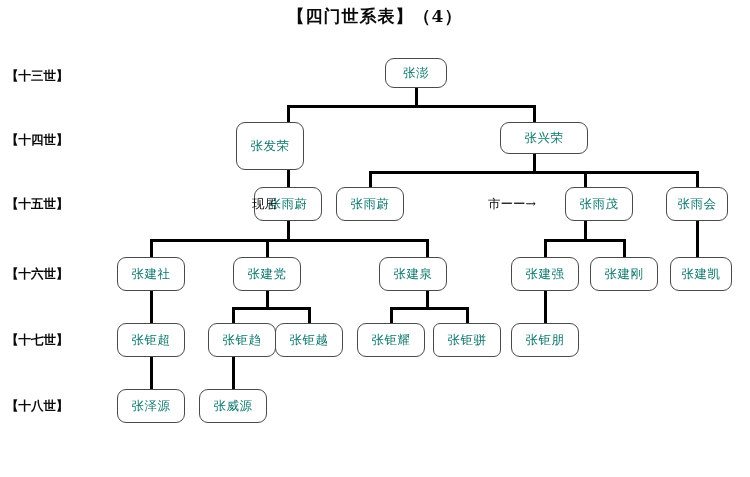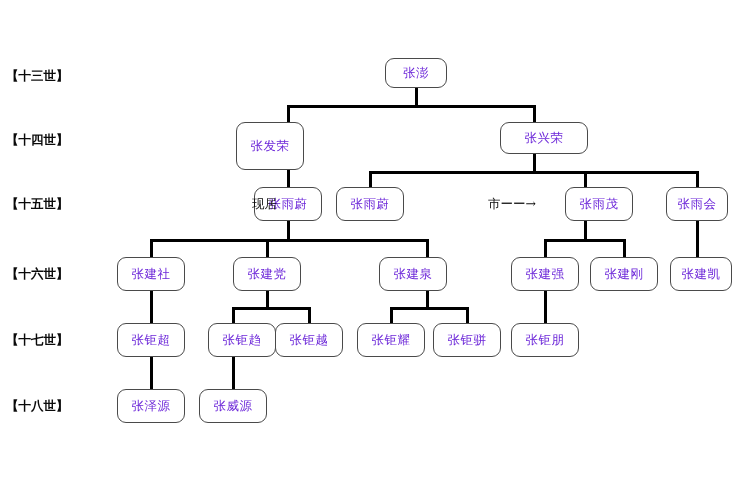--- a/index.html
+++ b/index.html
@@ -31,21 +31,21 @@
     position:absolute;
     box-sizing:border-box;
     border:1.4px solid #4a4a4a;
     border-radius:9px;
     background:#ffffff;
     display:flex;align-items:center;justify-content:center;
     font-size:12.5px;
     font-family:"DejaVu Serif","Liberation Serif",serif;
     white-space:nowrap;
     letter-spacing:0.5px;
-    color:#6d28d9;
+    color:#0f766e;
   }
 
   .ln{position:absolute;background:#000000;}
   .ln.v{width:3px;}
   .ln.h{height:3px;}
 
   .note{
     position:absolute;
     font-size:12.5px;
     font-family:"DejaVu Serif","Liberation Serif",serif;
@@ -58,20 +58,21 @@
     font-size:12.5px;
     font-family:"DejaVu Serif","Liberation Serif",serif;
     white-space:nowrap;
   }
 </style>
 </head>
 <body>
 
 <div id="chart">
 
+  <div class="title">【四门世系表】（4）</div>
 
   <div id="gen-labels">
       <div class="gen-label" style="left: 6px; top: 68px;">【十三世】</div>
       <div class="gen-label" style="left: 6px; top: 132px;">【十四世】</div>
       <div class="gen-label" style="left: 6px; top: 196px;">【十五世】</div>
       <div class="gen-label" style="left: 6px; top: 266px;">【十六世】</div>
       <div class="gen-label" style="left: 6px; top: 332px;">【十七世】</div>
       <div class="gen-label" style="left: 6px; top: 398px;">【十八世】</div>
     </div>
   <div id="lines">
@@ -119,21 +120,21 @@
       <div class="node" style="left: 117px; top: 257px; width: 68px; height: 34px;">张建社</div>
       <div class="node" style="left: 233px; top: 257px; width: 68px; height: 34px;">张建党</div>
       <div class="node" style="left: 379px; top: 257px; width: 68px; height: 34px;">张建泉</div>
       <div class="node" style="left: 511px; top: 257px; width: 68px; height: 34px;">张建强</div>
       <div class="node" style="left: 590px; top: 257px; width: 68px; height: 34px;">张建刚</div>
       <div class="node" style="left: 670px; top: 257px; width: 62px; height: 34px;">张建凯</div>
       <div class="node" style="left: 117px; top: 323px; width: 68px; height: 34px;">张钜超</div>
       <div class="node" style="left: 208px; top: 323px; width: 68px; height: 34px;">张钜趋</div>
       <div class="node" style="left: 275px; top: 323px; width: 68px; height: 34px;">张钜越</div>
       <div class="node" style="left: 357px; top: 323px; width: 68px; height: 34px;">张钜耀</div>
-      <div class="node" style="left: 433px; top: 323px; width: 68px; height: 34px;">张钜骈</div>
+      <div class="node" style="left: 433px; top: 323px; width: 68px; height: 34px; border-radius: 7px;">张钜骈</div>
       <div class="node" style="left: 511px; top: 323px; width: 68px; height: 34px;">张钜朋</div>
       <div class="node" style="left: 117px; top: 389px; width: 68px; height: 34px;">张泽源</div>
       <div class="node" style="left: 199px; top: 389px; width: 68px; height: 34px;">张威源</div>
     </div>
 
   <div class="annot" id="annot-residence" style="left:252px;top:196px;">现居</div>
 
   <div class="annot" id="annot-arrow" style="left:488px;top:196px;">市ーー→</div>
 
 </div>

